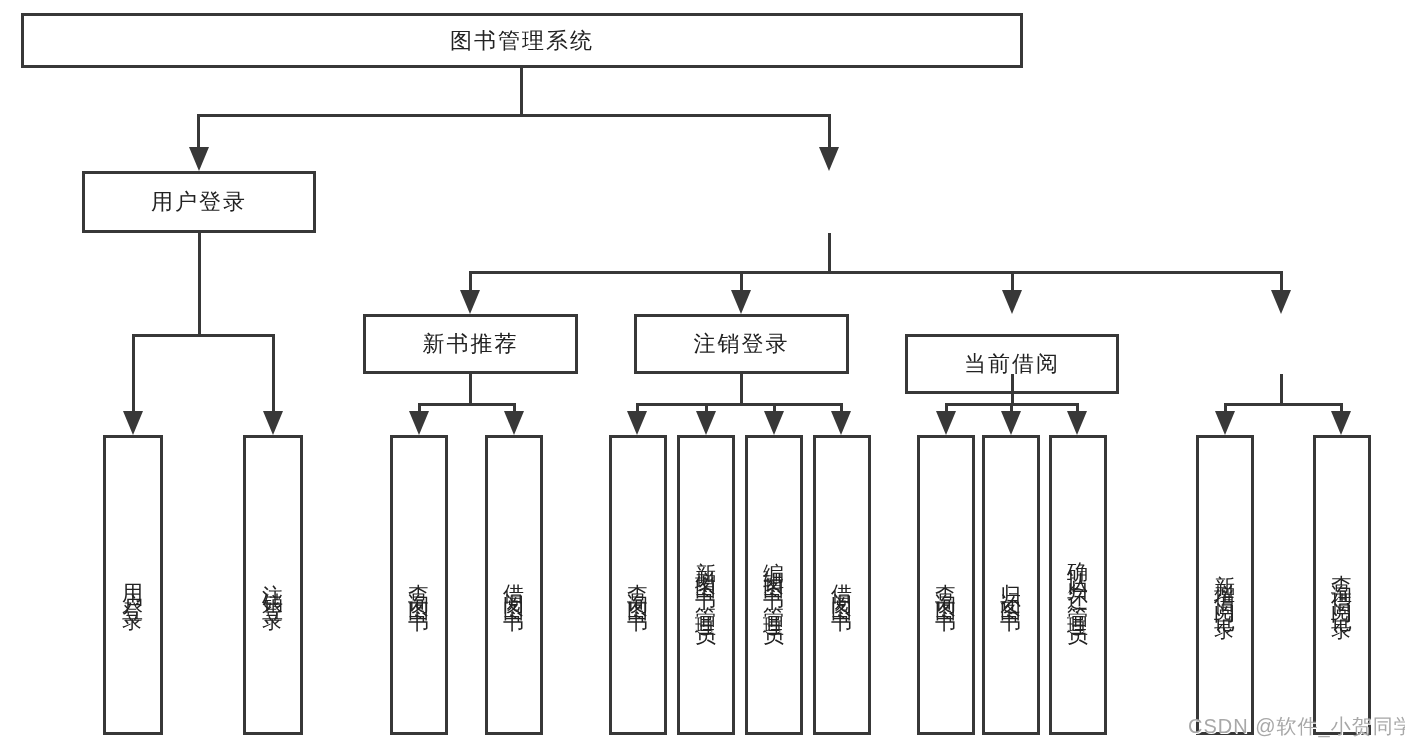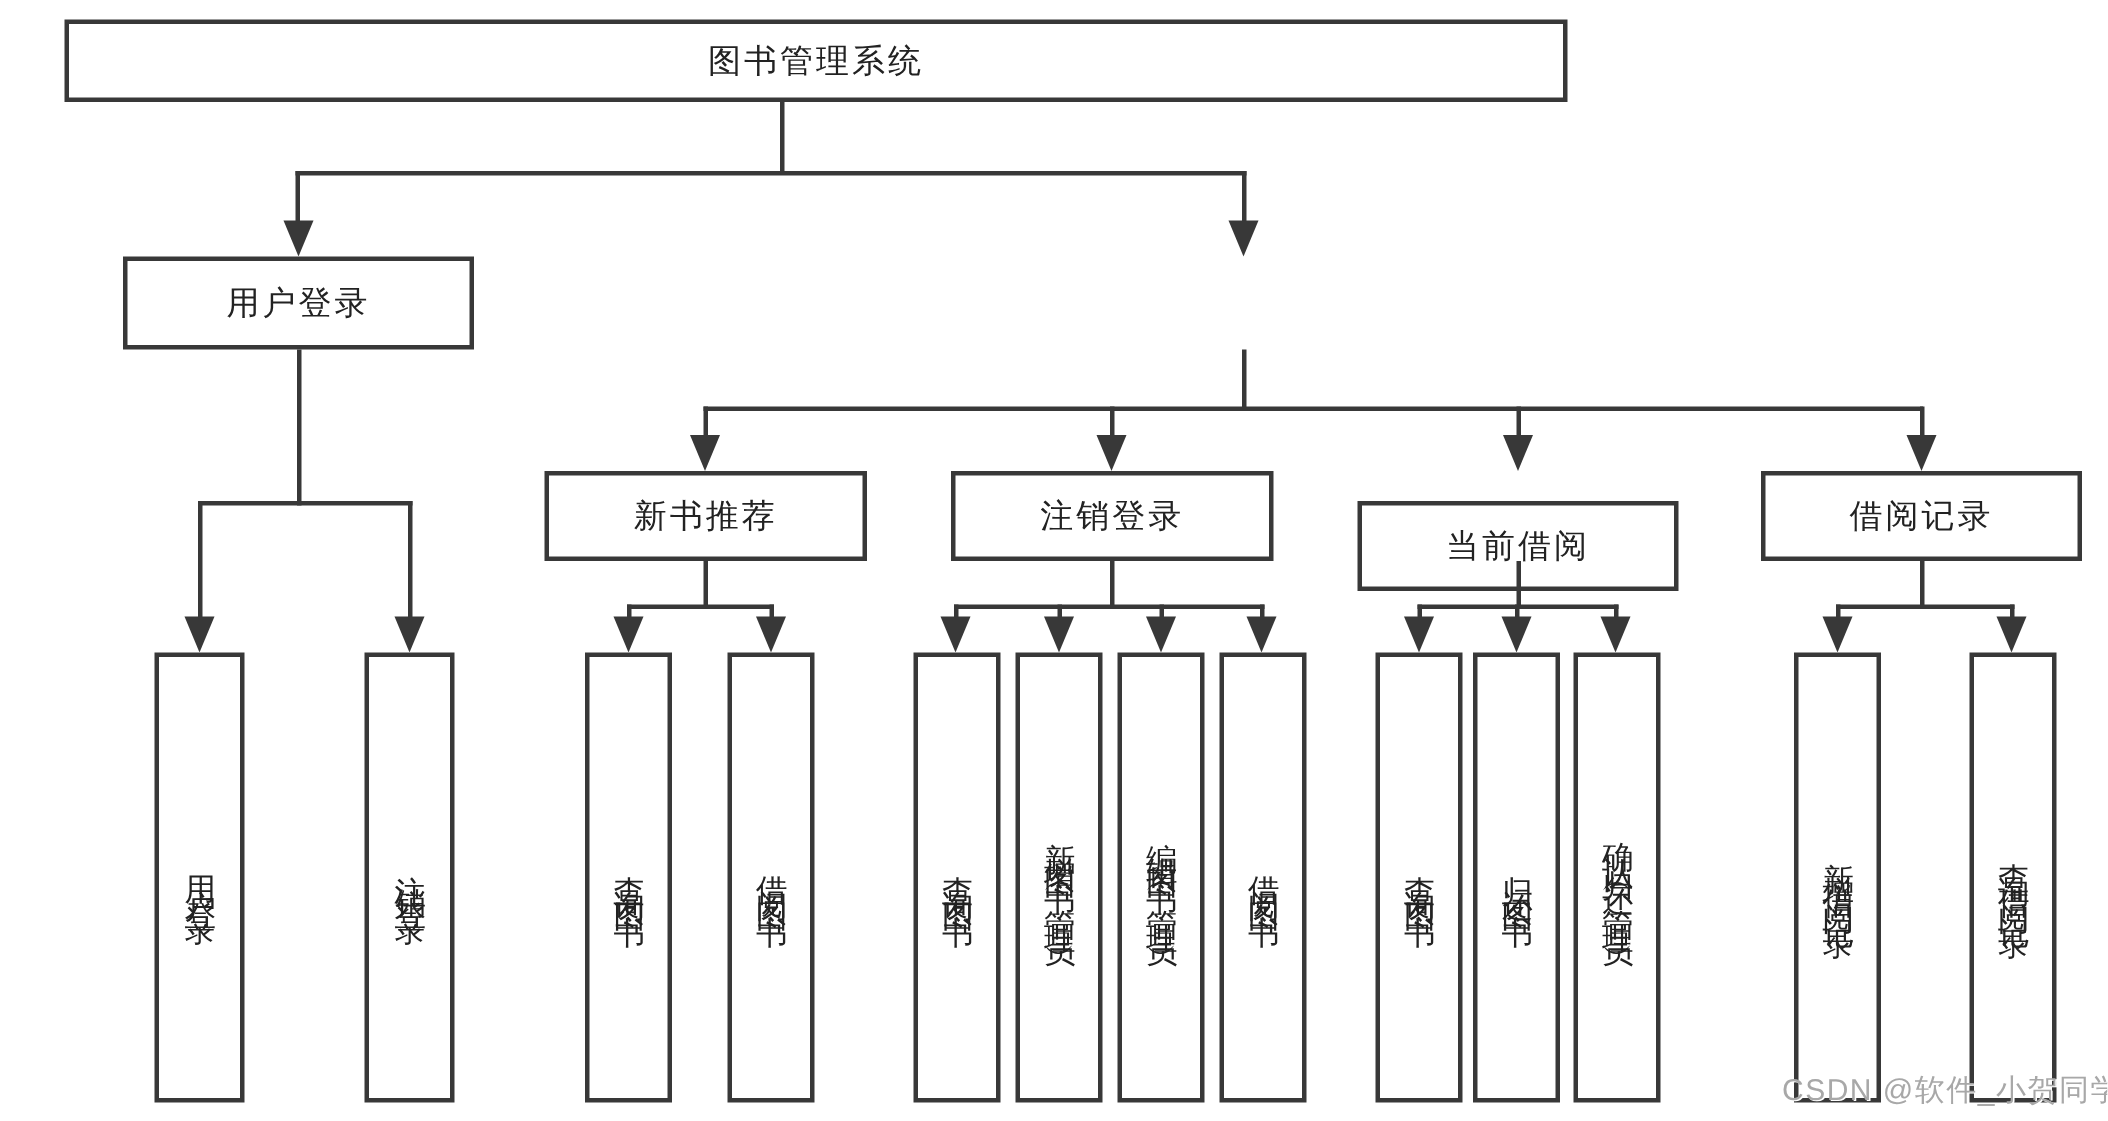--- a/index.html
+++ b/index.html
@@ -48,21 +48,21 @@
   .vl,.hl{position:absolute;background:var(--line);}
   .vl{width:3px;}
   .hl{height:3px;}
   .ar{
     position:absolute;width:0;height:0;
     border-left:10px solid transparent;
     border-right:10px solid transparent;
     border-top:24px solid var(--line);
   }
   
-  .n-root{left:21px;top:13px;width:1002px;height:55px;margin-left:22px;}
+  .n-root{left:21px;top:13px;width:1002px;height:55px;}
   .n-l2a{left:82px;top:171px;width:234px;height:62px;}
   .n-l2b{left:711px;top:171px;width:236px;height:62px;}
   .n-l3a{left:363px;top:314px;width:215px;height:60px;}
   .n-l3b{left:634px;top:314px;width:215px;height:60px;}
   .n-l3c{left:905px;top:314px;width:214px;height:60px;margin-top:20px;}
   .n-l3d{left:1174px;top:314px;width:214px;height:60px;}
   .n-a1{left:103px;width:60px;}  .n-a2{left:243px;width:60px;}
   .n-b1{left:390px;}  .n-b2{left:485px;}
   .n-c1{left:609px;}  .n-c2{left:677px;}  .n-c3{left:745px;}  .n-c4{left:813px;}
   .n-d1{left:917px;}  .n-d2{left:982px;}  .n-d3{left:1049px;}
@@ -118,23 +118,20 @@
 
   <div class="box n-l3a">
     <span>新书推荐</span>
   </div>
   <div class="box n-l3b">
     <span>注销登录</span>
   </div>
   <div class="box n-l3c">
     <span>当前借阅</span>
   </div>
-  <div class="box n-l3d">
-    <span>借阅记录</span>
-  </div>
 
   <div class="vl" style="left:469px;top:374px;height:32px;"></div>
   <div class="hl" style="left:418px;top:403px;width:98px;"></div>
   <div class="vl" style="left:418px;top:403px;height:10px;"></div>
   <div class="ar" style="left:409px;top:411px;"></div>
   <div class="vl" style="left:513px;top:403px;height:10px;"></div>
   <div class="ar" style="left:504px;top:411px;"></div>
 
   <div class="vl" style="left:740px;top:374px;height:32px;"></div>
   <div class="hl" style="left:636px;top:403px;width:207px;"></div>

